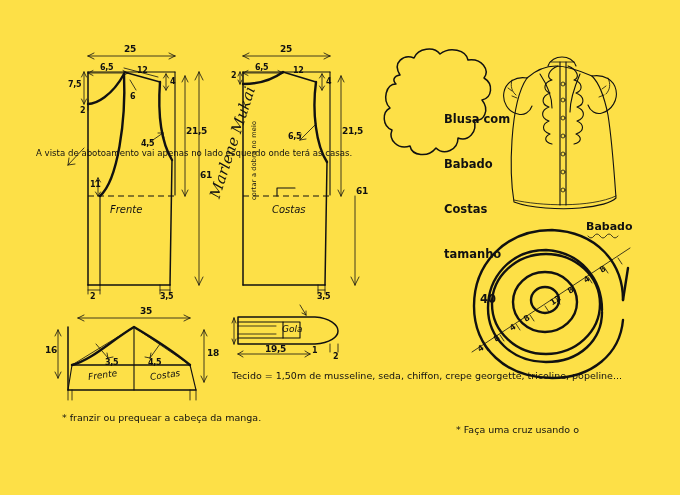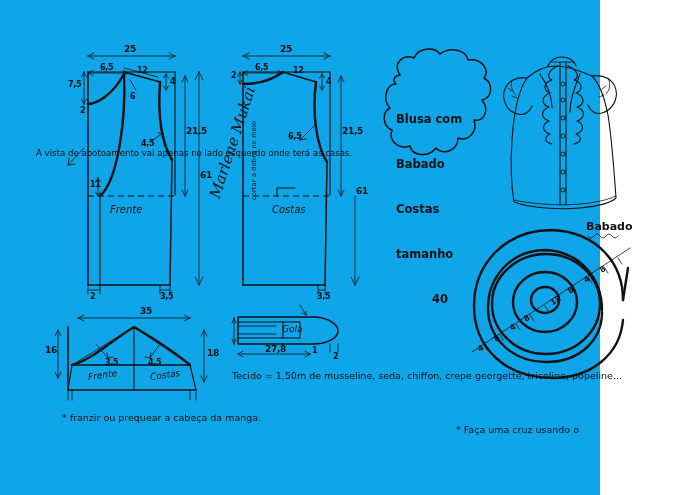--- a/index.html
+++ b/index.html
@@ -1,25 +1,25 @@
 <!DOCTYPE html>
 <html><head>
 <meta charset="utf-8">
 <style>
   html,body{margin:0;padding:0;background:#fff;}
   body{width:680px;height:495px;overflow:hidden;
        font-family:"DejaVu Sans",sans-serif;color:#111;}
-  #sheet{position:relative;width:600px;height:495px;background:#0ea5e9;}
+  #sheet{position:relative;width:680px;height:495px;background:#fde047;}
   .ink{position:absolute;white-space:pre;color:#111;}
   .dim{font-size:8px;font-weight:700;letter-spacing:-.3px;}
   .dim9{font-size:9px;font-weight:700;letter-spacing:-.3px;}
   .lbl{font-size:10px;font-style:italic;}
   .note{font-size:9.5px;line-height:12px;}
   .note-sm{font-size:8.6px;line-height:10.5px;}
-  .title-txt{font-size:11.5px;line-height:15px;font-weight:600;}
+  .title-txt{font-size:11.5px;line-height:15px;font-weight:600;margin-left:48px;}
   .bab{font-size:11px;font-weight:600;}
   svg{position:absolute;left:0;top:0;overflow:visible;}
   .s{fill:none;stroke:#111;stroke-width:1.5;stroke-linecap:round;stroke-linejoin:round;}
   .s2{fill:none;stroke:#111;stroke-width:1.1;stroke-linecap:round;stroke-linejoin:round;}
   .thin{fill:none;stroke:#111;stroke-width:.8;stroke-linecap:round;}
   .dash{fill:none;stroke:#111;stroke-width:1;stroke-dasharray:6 4;}
   .thick{fill:none;stroke:#111;stroke-width:2.4;stroke-linecap:round;stroke-linejoin:round;}
   .sig{font-family:"DejaVu Serif",serif;font-style:italic;font-size:15px;
        transform-origin:left top;}
   .vtxt{font-size:6.5px;letter-spacing:.2px;}
@@ -223,21 +223,21 @@
     <path class="thin" d="M238 354 L310 354"></path>
     <path class="thin" d="M238 354 l5 -3 M238 354 l5 3"></path>
     <path class="thin" d="M310 354 l-5 -3 M310 354 l-5 3"></path>
 
     <path class="thin" d="M300 305 L306 315"></path>
     <path class="thin" d="M306 315 l-4 -2 M306 315 l0 -4"></path>
 
     <path class="thin" d="M330 344 L330 352 M338 344 L338 352"></path>
   </svg>
   <span class="ink lbl" style="left:282px;top:324px;font-size:9px">Gola</span>
-  <span class="ink dim9" style="left:265px;top:344px">27,8</span>
+  <span class="ink dim9" style="left:265px;top:344px">19,5</span>
   <span class="ink dim" style="left:312px;top:346px">1</span>
   <span class="ink dim" style="left:333px;top:352px">2</span>
 
   <div class="ink note" style="left:232px;top:370px;width:215px">Tecido = 1,50m de musseline, seda, chiffon, crepe georgette, tricoline, popeline...</div>
 
   <svg width="680" height="495">
     <path class="s" d="M400 75
       C 392 62 404 54 414 58
       C 418 48 434 46 440 54
       C 450 46 466 50 468 60

